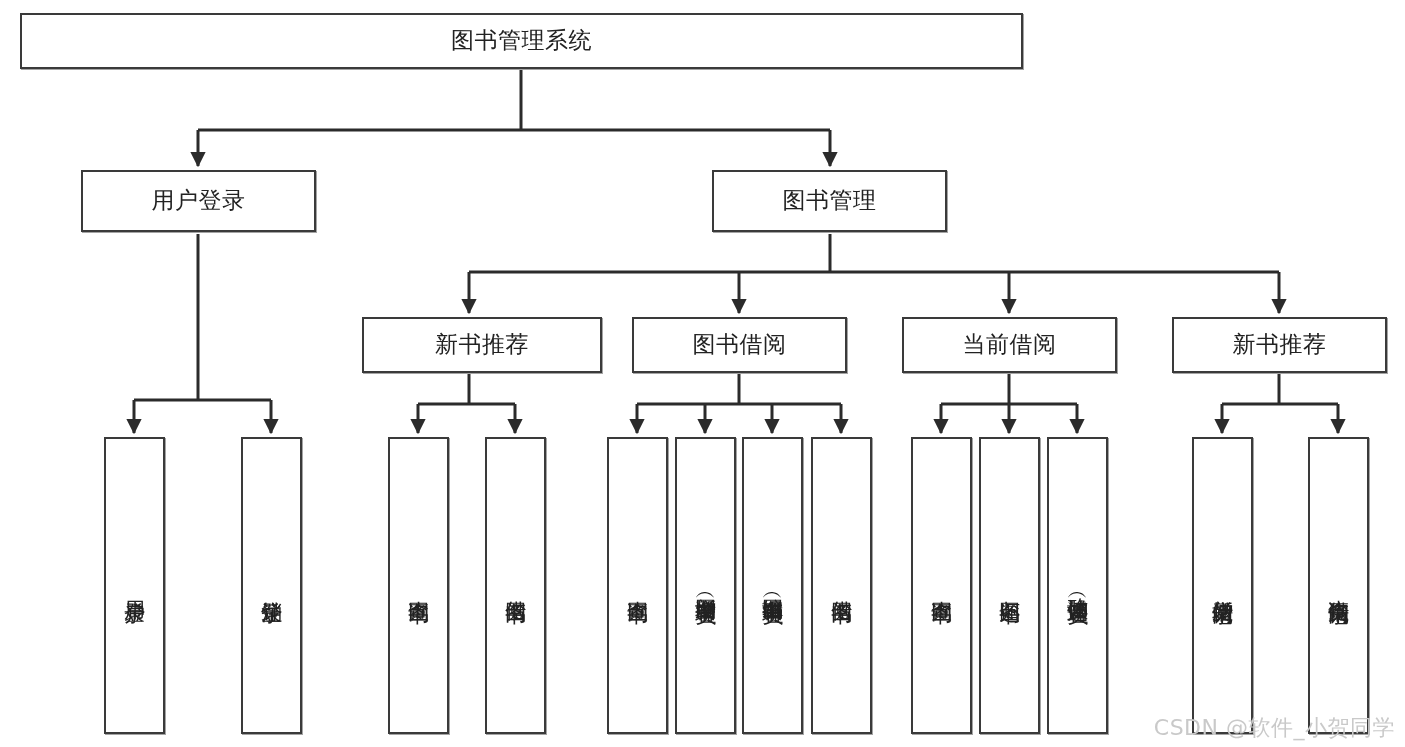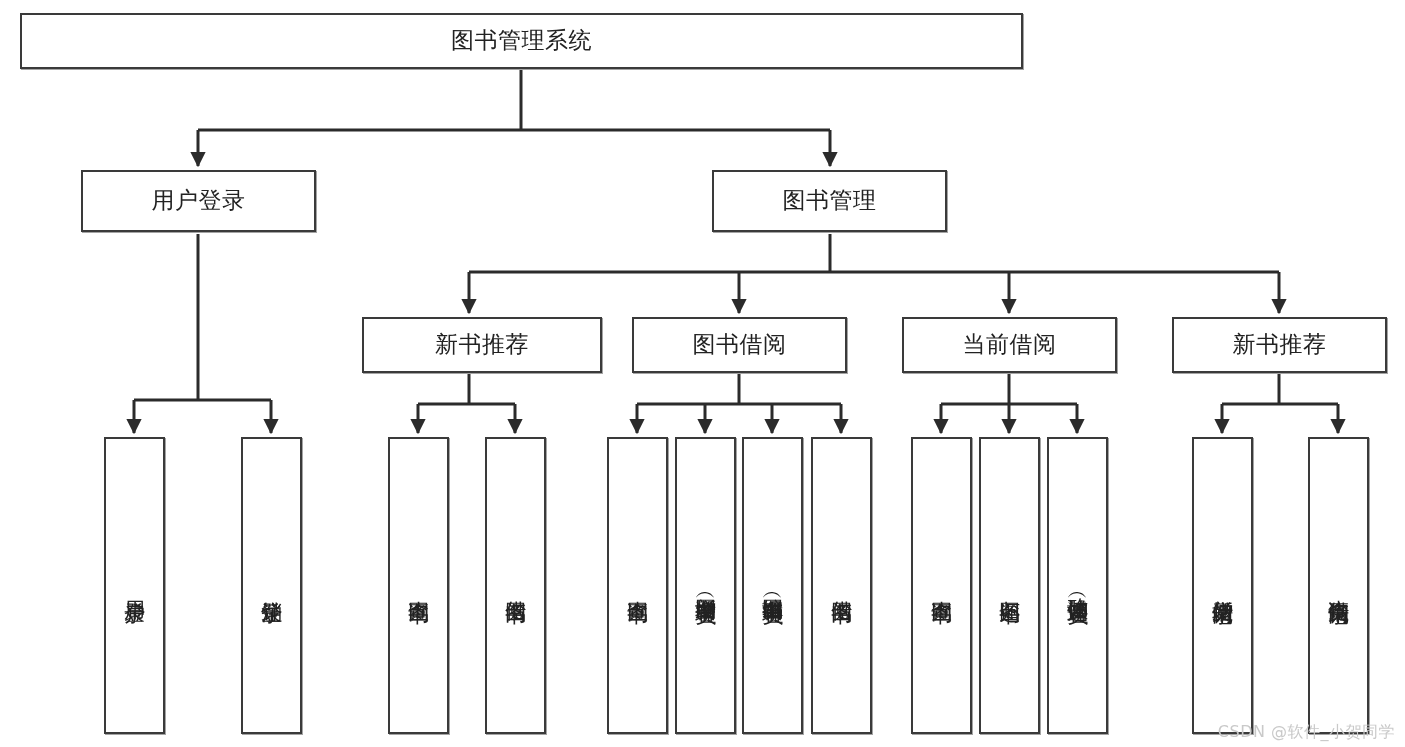--- a/index.html
+++ b/index.html
@@ -51,21 +51,21 @@
     text-orientation: upright;
     font-size: 21px;
     line-height: 1.08;
     letter-spacing: 1px;
     max-height: 100%;
   }
   #watermark {
     position: absolute;
     right: 10px;
     bottom: 4px;
-    font-size: 16px;
+    font-size: 22px;
     color: #c9c9c9;
     letter-spacing: 0.5px;
     user-select: none;
     white-space: pre;
   }
 </style>
 </head>
 <body>
 
 <div id="diagram-root">

